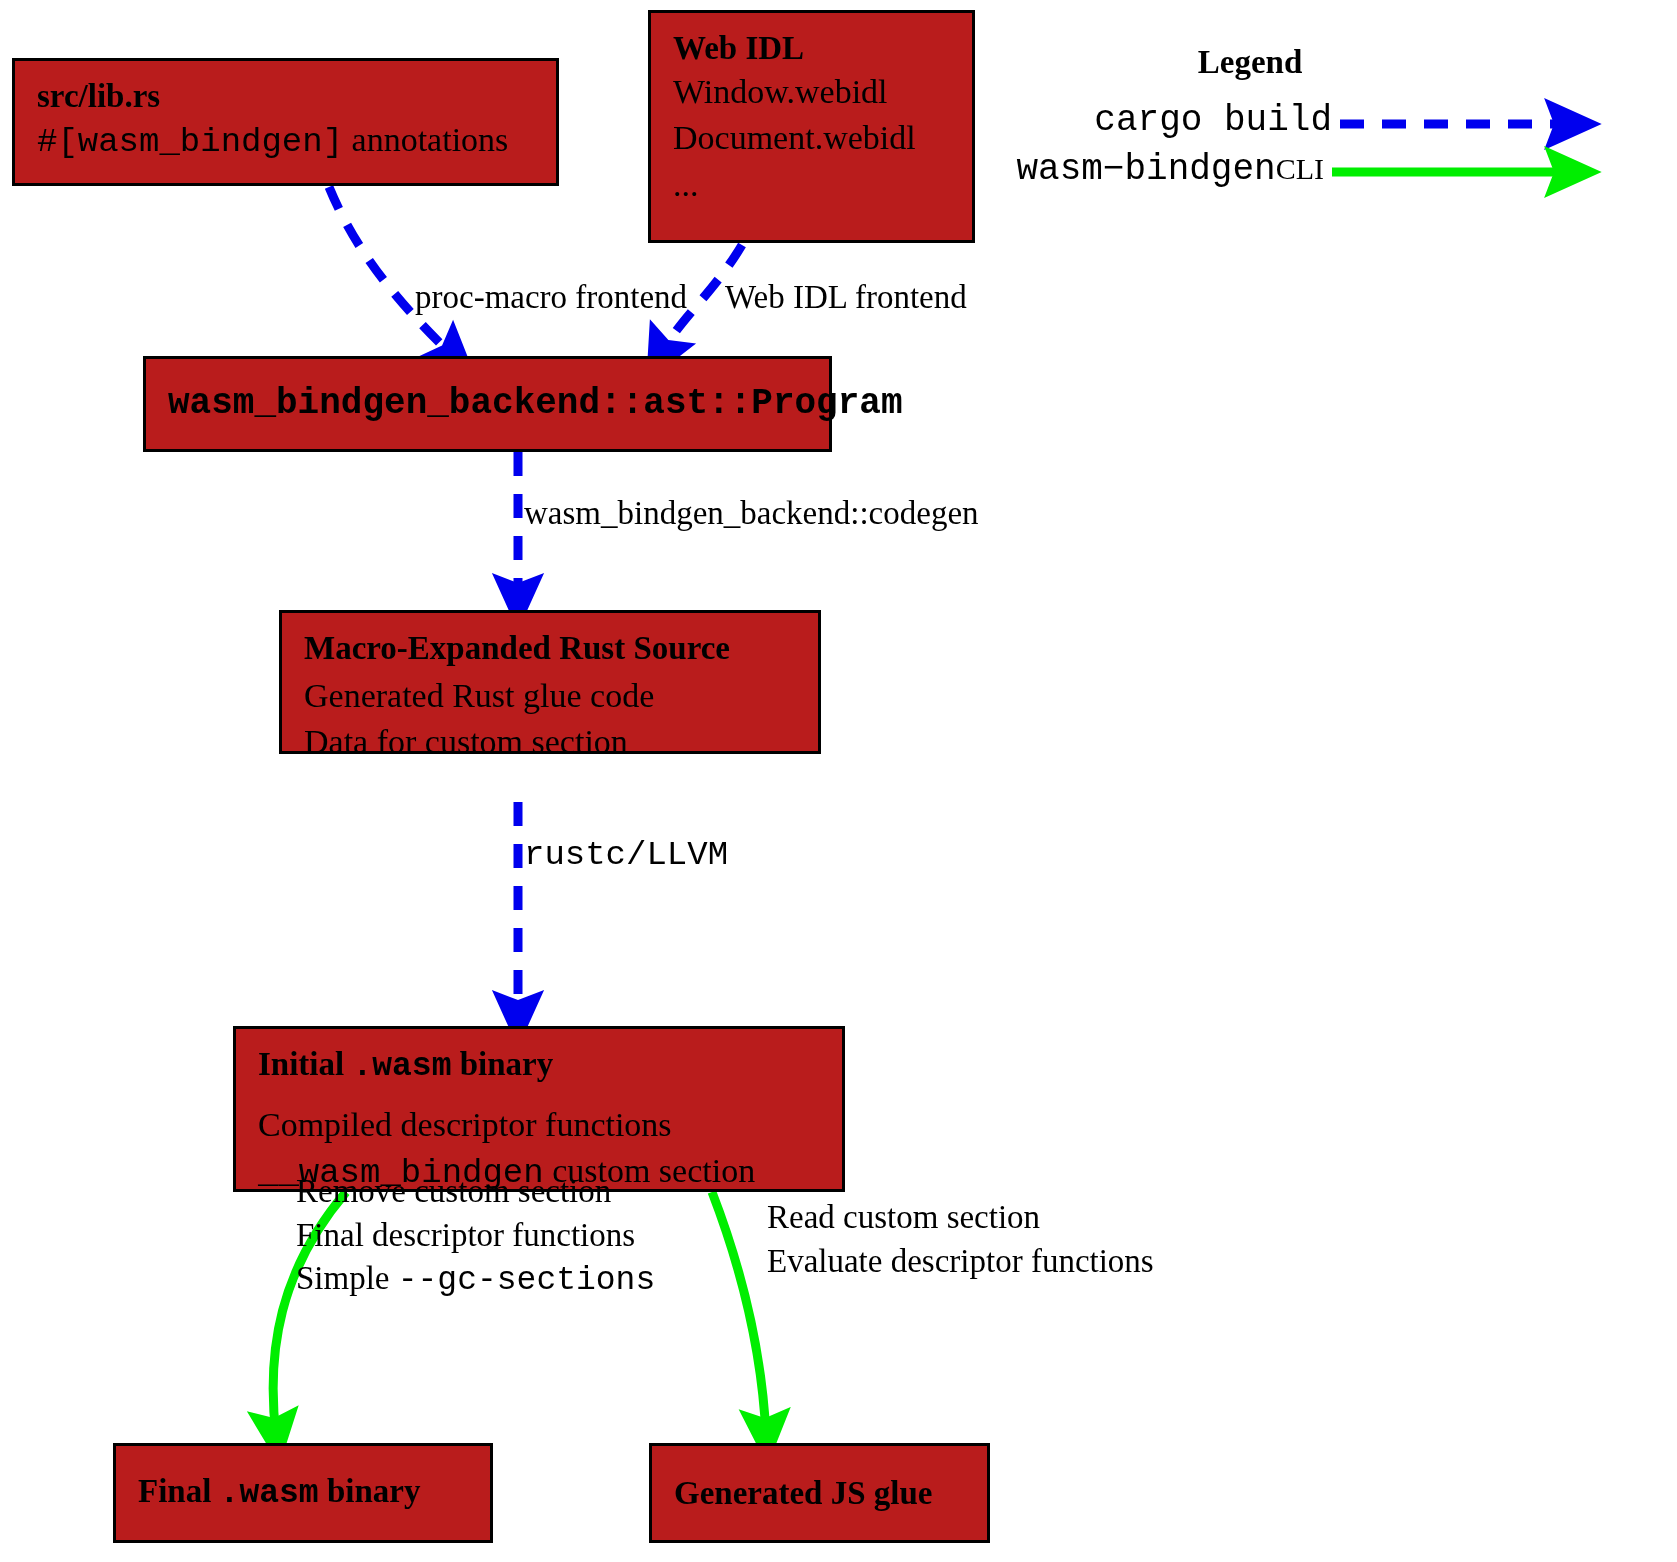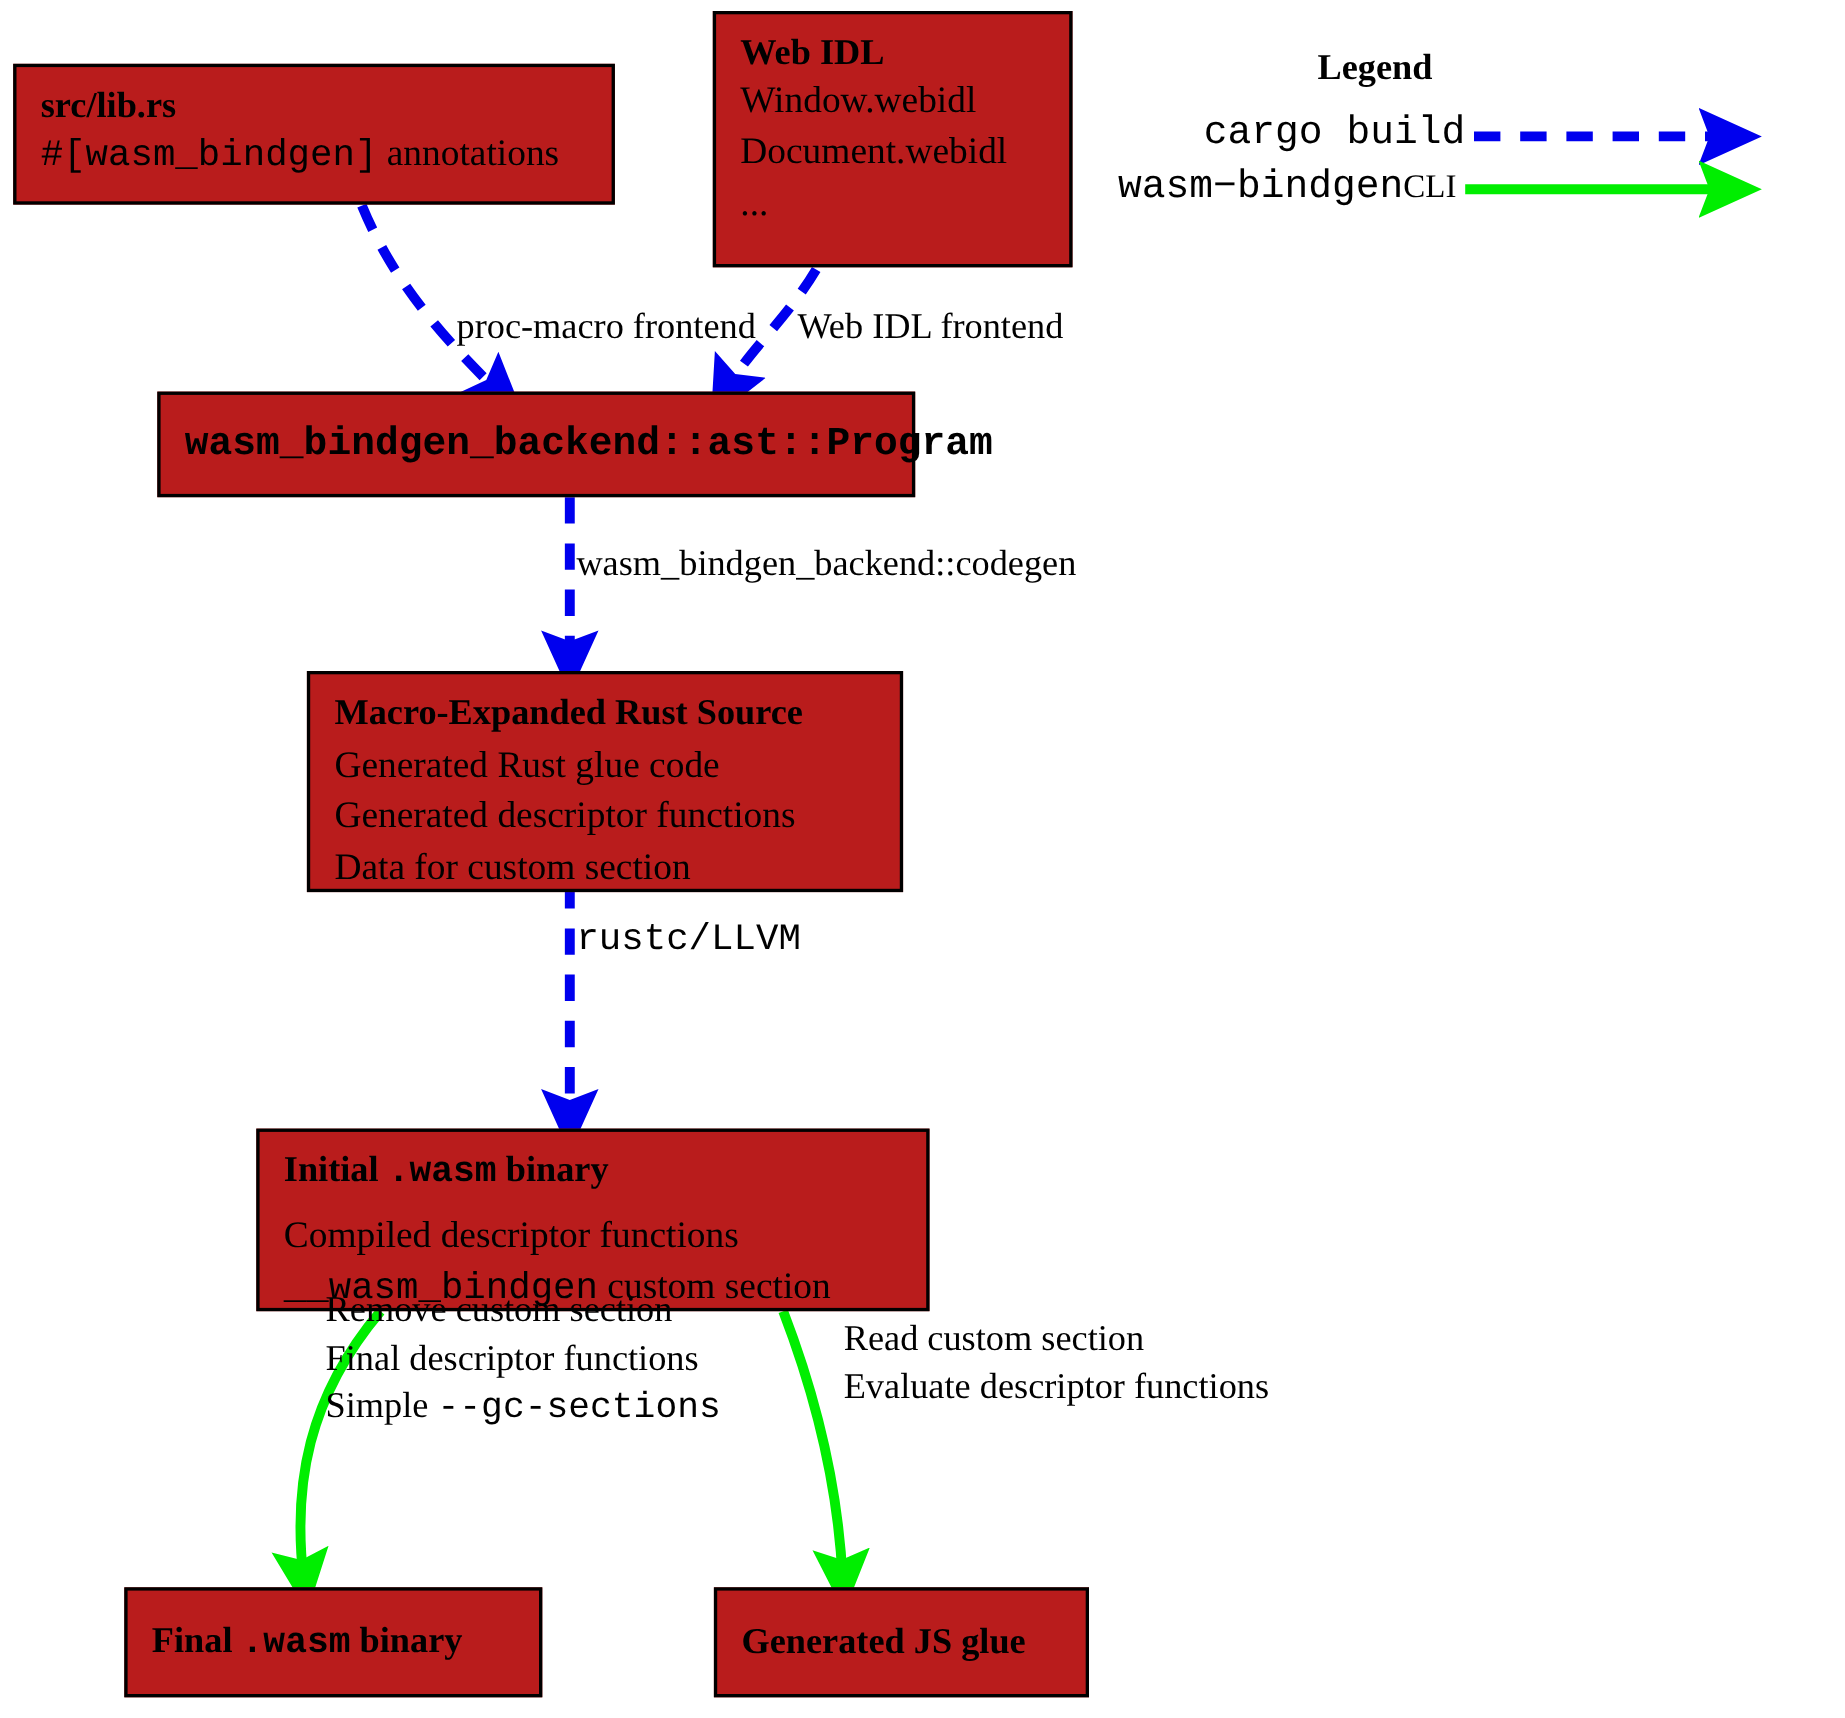--- a/index.html
+++ b/index.html
@@ -126,24 +126,23 @@
     <div class="ttl">Web IDL</div>
     <div class="ln">Window.webidl</div>
     <div class="ln">Document.webidl</div>
     <div class="ln">...</div>
   </div>
 
   <div class="node" id="node-program" style="left:143px; top:356px; width:689px; height:96px; display:flex; align-items:center;">
     <div class="ttl">wasm_bindgen_backend::ast::Program</div>
   </div>
 
-  <div class="node" id="node-macro-expanded" style="left:279px; top:610px; width:542px; height:201px;">
+  <div class="node" id="node-macro-expanded" style="left:279px; top:610px; width:542px; height:144px;">
     <div class="ttl" style="margin-bottom:4px;">Macro-Expanded Rust Source</div>
     <div class="ln">Generated Rust glue code</div>
-    <div class="ln">Generated descriptor functions</div>
     <div class="ln">Data for custom section</div>
   </div>
 
   <div class="node" id="node-initial-wasm" style="left:233px; top:1026px; width:612px; height:166px;">
     <div class="ttl" style="margin-bottom:14px;"><span>Initial</span> <span class="monob">.wasm</span> <span>binary</span></div>
     <div class="ln">Compiled descriptor functions</div>
     <div class="ln"><span class="mono">__wasm_bindgen</span> <span>custom section</span></div>
   </div>
 
   <div class="node" id="node-final-wasm" style="left:113px; top:1443px; width:380px; height:100px; display:flex; align-items:center;">

